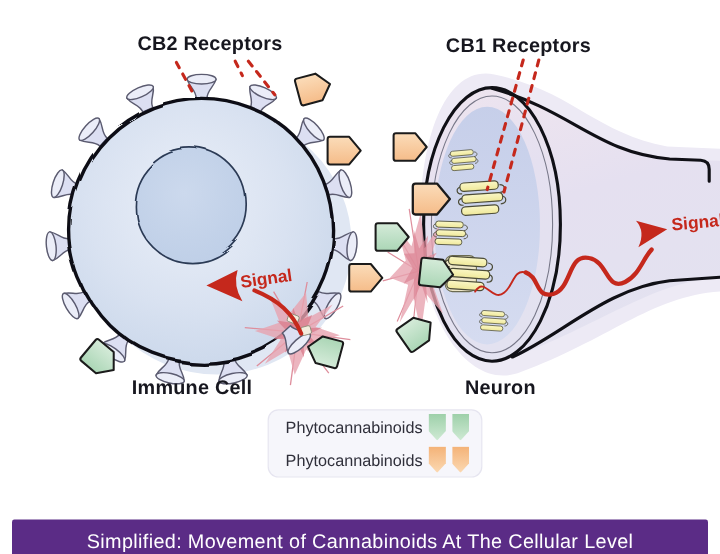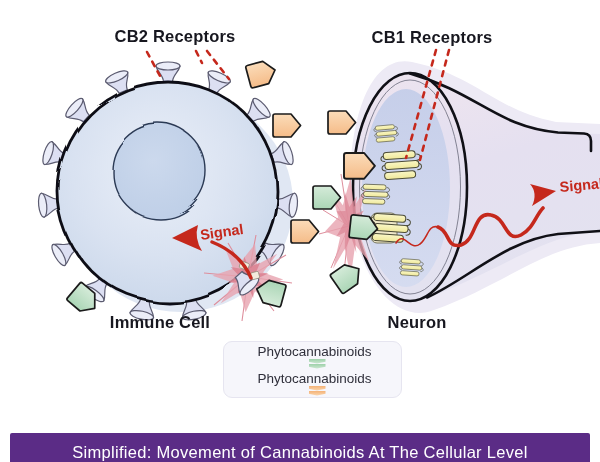--- a/index.html
+++ b/index.html
@@ -3,21 +3,21 @@
 <meta charset="utf-8">
 <style>
   html,body{margin:0;padding:0;}
   body{font-family:"Liberation Sans",sans-serif;}
   .stage{position:relative;width:600px;height:462px;background:#ffffff;overflow:hidden;}
   svg{position:absolute;left:0;top:0;}
   svg text{font-family:"Liberation Sans",sans-serif;}
   .big-label{font-size:16.5px;font-weight:700;fill:#17171f;letter-spacing:.2px;}
   .signal-label{font-size:14.5px;font-weight:700;fill:#c5281c;}
   .legend{position:absolute;left:223px;top:341px;width:179px;height:57px;background:#f6f6fb;border:1px solid #e6e5f0;border-radius:9px;display:flex;flex-direction:column;justify-content:center;gap:2px;padding:0 10px 0 14px;box-sizing:border-box;}
-  .legend-row{display:flex;align-items:center;height:25px;flex-direction:column;}
+  .legend-row{display:flex;align-items:center;height:25px;}
   .legend-label{flex:1;font-size:13.5px;color:#2f2f3a;}
   .shape{width:17px;height:22px;margin-left:5px;clip-path:polygon(0 0,100% 0,100% 64%,50% 100%,0 64%);}
   .shape.green{background:linear-gradient(#9ed0aa,#cfead4);}
   .shape.orange{background:linear-gradient(#f4b277,#fbd9b2);}
   .title-bar{position:absolute;left:10px;top:413px;width:580px;height:38px;background:#5b2c86;color:#ffffff;display:flex;align-items:center;justify-content:center;font-size:16.5px;letter-spacing:.3px;border-radius:2px;margin-top:20px;}
 </style>
 </head>
 <body>
 
 <div class="stage">

